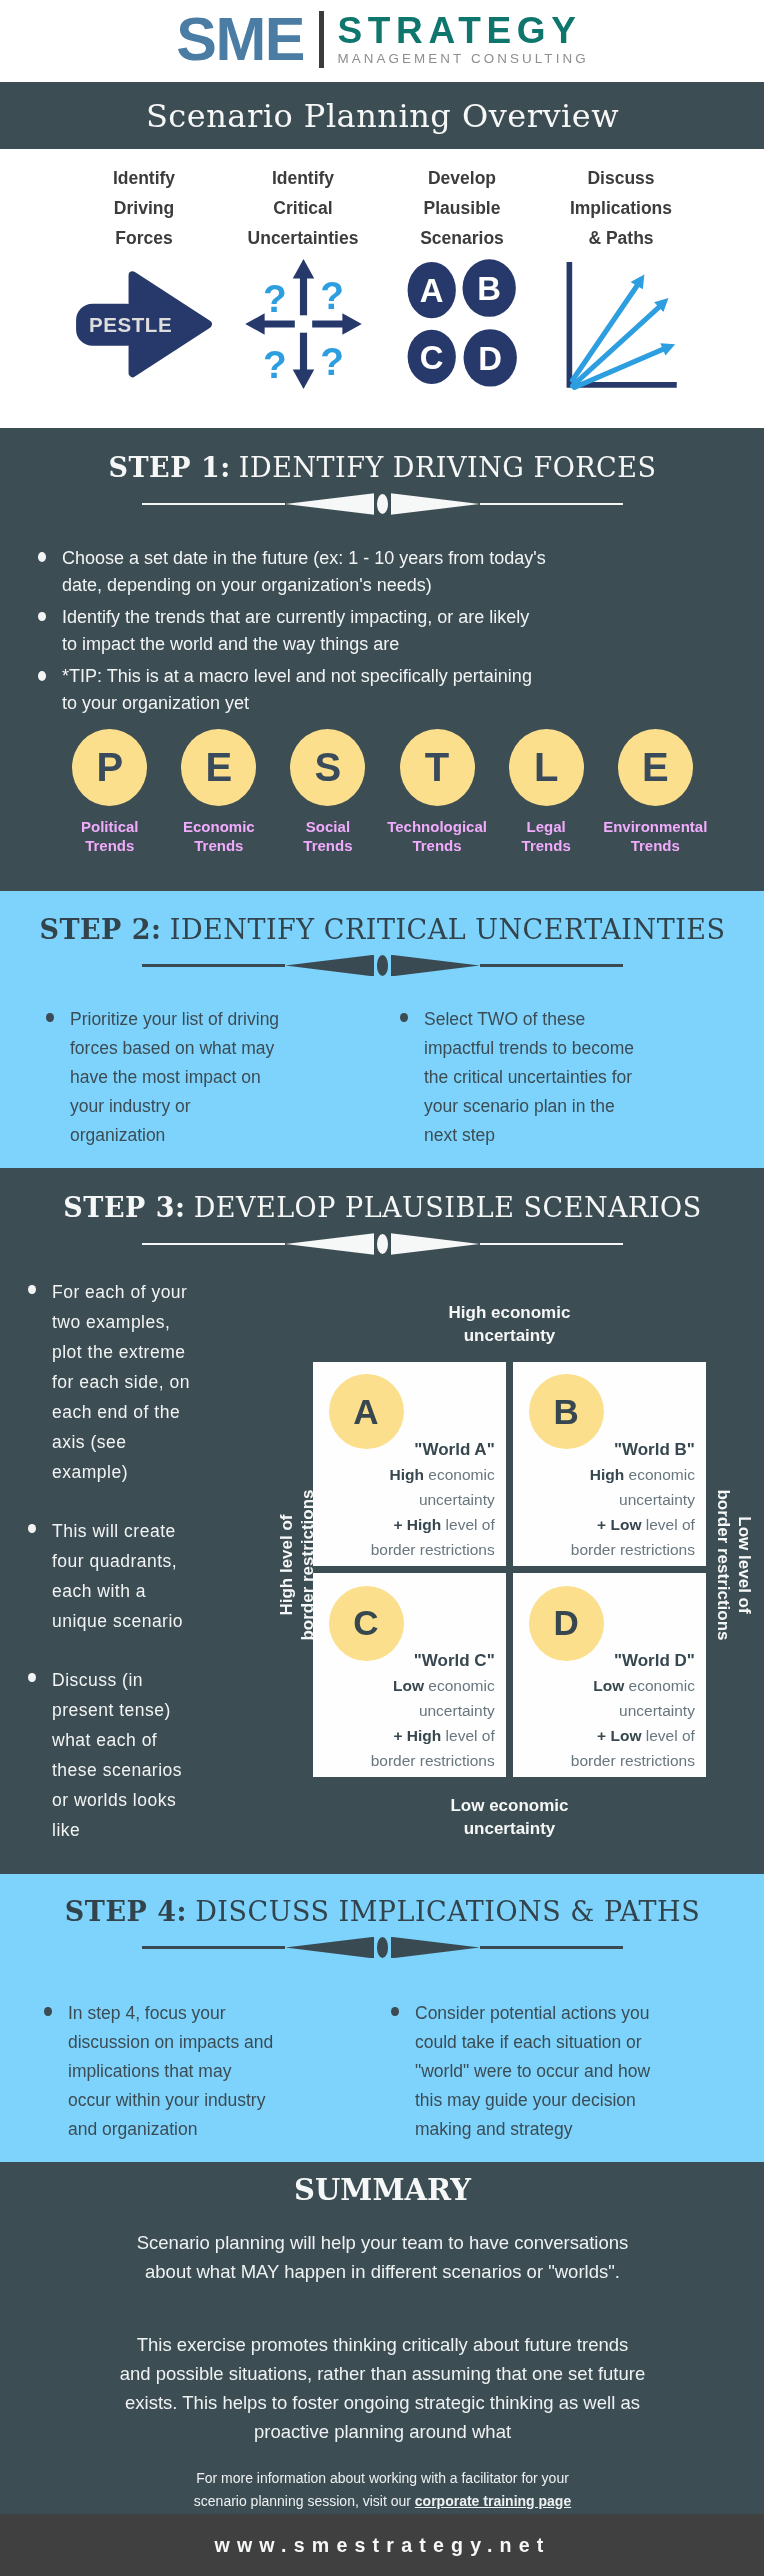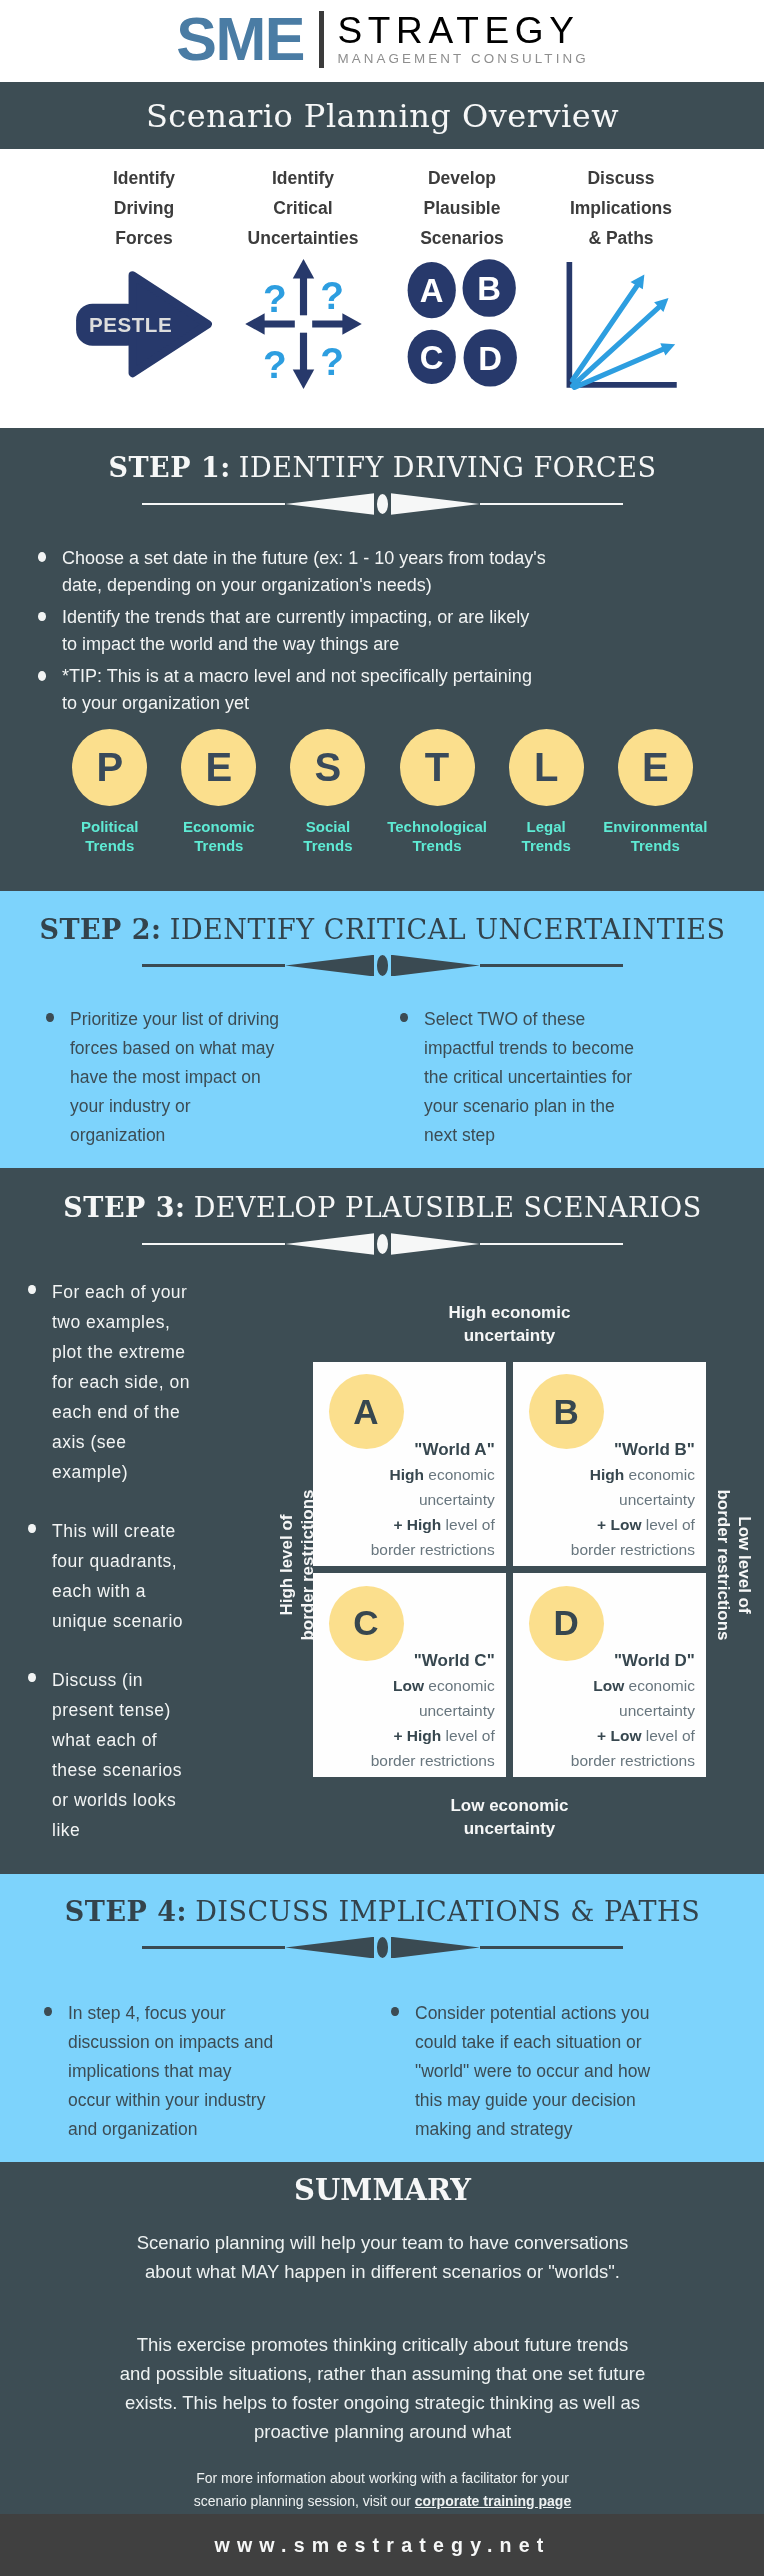--- a/index.html
+++ b/index.html
@@ -11,21 +11,21 @@
   
   .bg-slate{background:#3D4D54;}
   .bg-yellow{background:#7dd3fc;}
   .bg-footer{background:#404040;}
 
   
   .logo{display:flex;align-items:center;justify-content:center;height:78px;}
   .logo-sme{font-size:61px;font-weight:700;color:#4A7CA4;letter-spacing:-1.5px;line-height:1;}
   .logo-bar{width:4.6px;height:57px;background:#3B3B3B;margin:0 13.4px 0 15.5px;}
   .logo-right{display:flex;flex-direction:column;justify-content:center;}
-  .logo-strategy{font-size:37px;font-weight:400;color:#000000;letter-spacing:5.7px;line-height:1;}
+  .logo-strategy{font-size:37px;font-weight:700;color:#0f766e;letter-spacing:5.7px;line-height:1;}
   .logo-sub{font-size:13.4px;font-weight:400;color:#8E8E8E;letter-spacing:3.1px;margin-top:2.1px;}
 
   
   .titlebar{top:82px;height:67px;display:flex;align-items:center;justify-content:center;}
   .titlebar .t{font-family:"DejaVu Serif",serif;font-size:32px;color:#F6F7F7;letter-spacing:0.5px;}
 
   
   .process{top:163px;height:264px;background:#fff;}
   .process-row{display:flex;justify-content:center;}
   .pstep{width:159px;display:flex;flex-direction:column;align-items:center;}
@@ -49,21 +49,21 @@
   .b-dot{position:absolute;left:2.1px;top:7.7px;width:8.2px;height:9.8px;border-radius:50%;background:currentColor;}
 
   
   .step1{top:428px;height:464px;}
   .step1 .bullets{margin:30px 0 0 36px;width:701px;color:#F2F4F4;font-size:18px;line-height:27px;}
   .step1 .b-item{margin-bottom:5.2px;}
   .pestle-row{position:absolute;top:301px;left:0;right:0;display:flex;justify-content:center;gap:3.1px;}
   .pestle-item{width:106px;display:flex;flex-direction:column;align-items:center;}
   .pestle-circle{width:75px;height:77px;border-radius:50%;background:#FBDF8D;display:flex;align-items:center;justify-content:center;}
   .pestle-letter{font-size:40px;font-weight:700;color:#394A5A;}
-  .pestle-label{margin-top:11.3px;font-size:15px;font-weight:700;color:#5eead4;text-align:center;line-height:19px;}
+  .pestle-label{margin-top:11.3px;font-size:15px;font-weight:700;color:#f0abfc;text-align:center;line-height:19px;}
 
   
   .step2{top:891px;height:277px;padding-top:21.6px;}
   .step4{top:1874px;height:288px;padding-top:20.6px;}
   .ycol{position:absolute;color:#3C4C54;font-size:17.5px;line-height:29px;}
   .step2 .col-l{left:44px;top:114px;width:340px;}
   .step2 .col-r{left:398px;top:114px;width:355px;}
   .step4 .col-l{left:42px;top:125px;width:335px;}
   .step4 .col-r{left:389px;top:125px;width:366px;}
 

